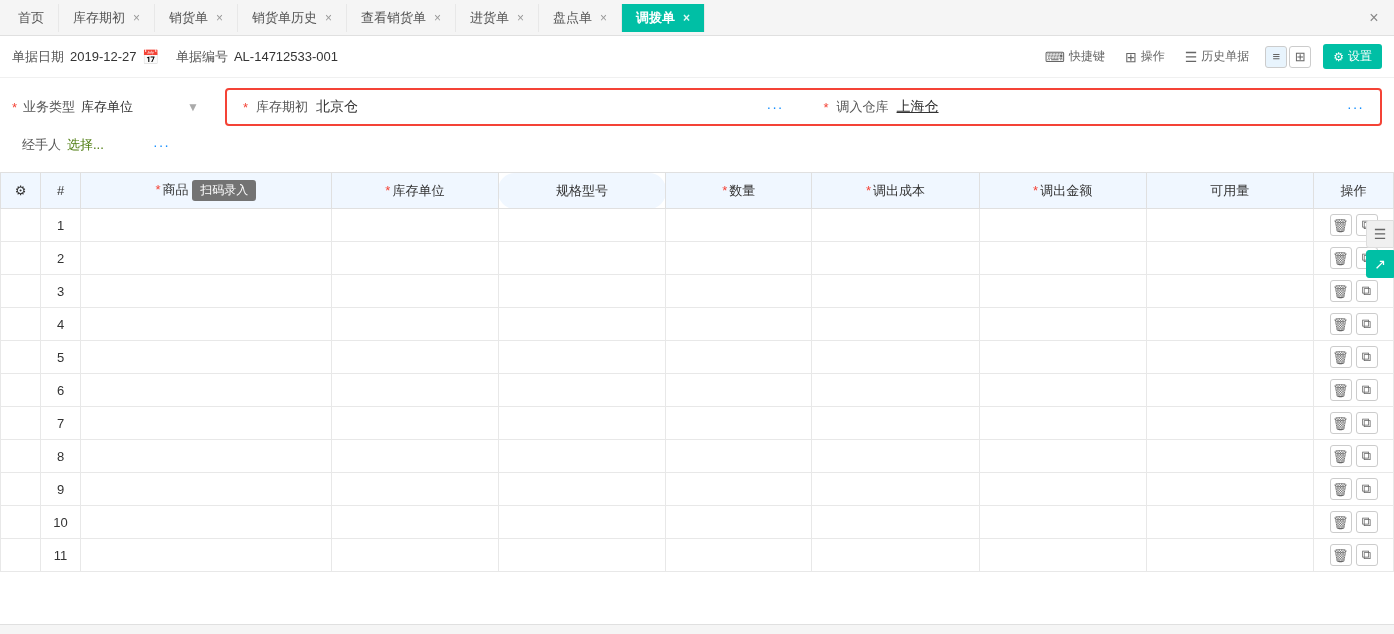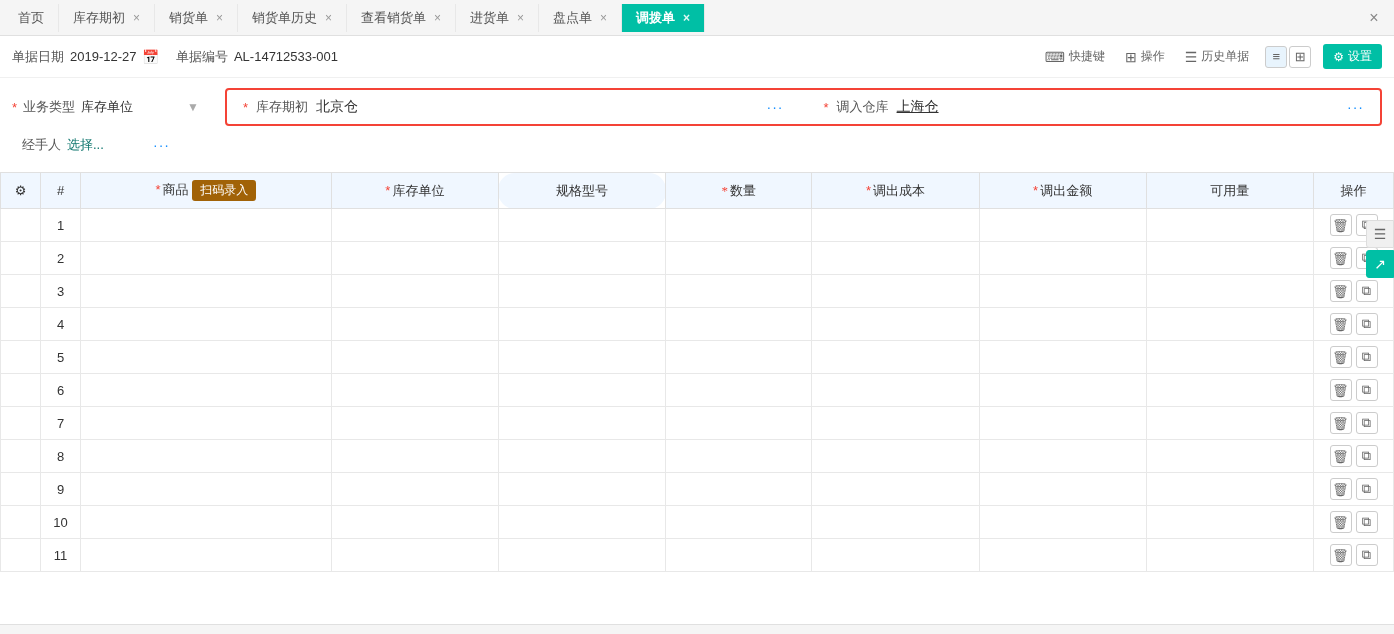--- a/index.html
+++ b/index.html
@@ -178,28 +178,28 @@
     .data-table .subtotal-row td {
       background: #fff9e6;
       font-size: 13px;
     }
 
     .col-settings { width: 40px; }
     .col-num { width: 40px; }
     .col-product { min-width: 120px; }
     .col-unit { min-width: 80px; }
     .col-spec { min-width: 80px; border-radius: 17px; }
-    .col-qty { min-width: 70px; font-family: Liberation Serif, serif; }
+    .col-qty { min-width: 70px; }
     .col-cost { min-width: 80px; }
     .col-amount { min-width: 80px; }
     .col-avail { min-width: 80px; }
     .col-ops { width: 80px; }
 
     .scan-btn {
-      background: #a16207;
+      background: #737373;
       color: #fff;
       border: none;
       padding: 2px 8px;
       border-radius: 3px;
       font-size: 12px;
       cursor: pointer;
       white-space: nowrap;
     }
 
     .th-required { color: #f44336; margin-right: 2px; }
@@ -360,21 +360,21 @@
           <span class="wh-label">调入仓库</span>
           <span class="wh-value" style="cursor:pointer;text-decoration:underline;">上海仓</span>
           <span class="more-icon" style="color:#1890ff; cursor:pointer;">···</span>
         </div>
       </div>
     </div>
 
     <div class="form-row">
       <div class="form-field" style="margin-left: 10px;">
         <span class="field-label">经手人</span>
-        <span class="field-value" style="color:#0f766e; cursor:pointer; min-width:80px;">选择...</span>
+        <span class="field-value" style="color:#4d7c0f; cursor:pointer; min-width:80px;">选择...</span>
         <span class="more-icon" style="color:#1890ff; cursor:pointer;">···</span>
       </div>
     </div>
   </div>
 
   <div class="table-container">
     <table class="data-table">
       <thead>
         <tr>
           <th class="col-settings">⚙</th>

